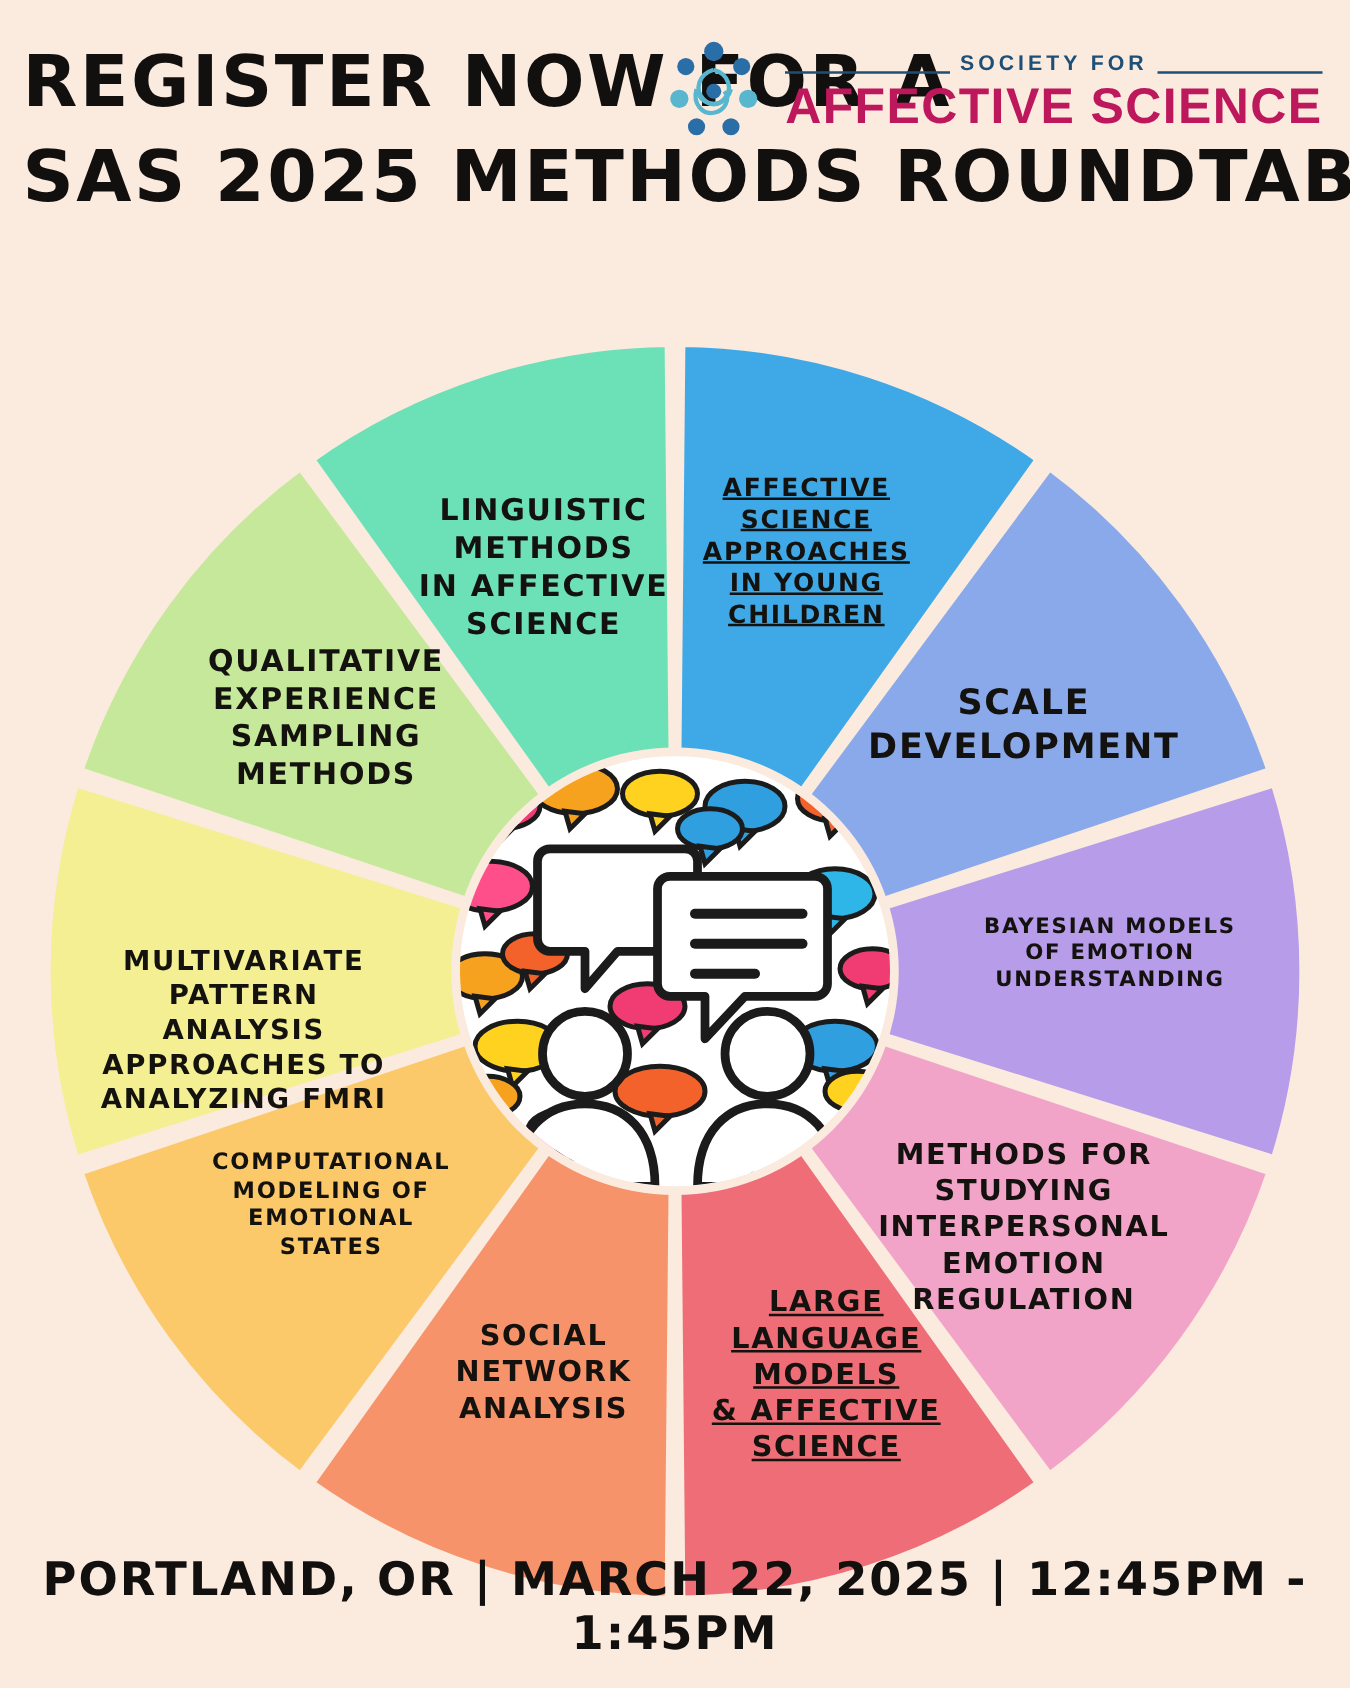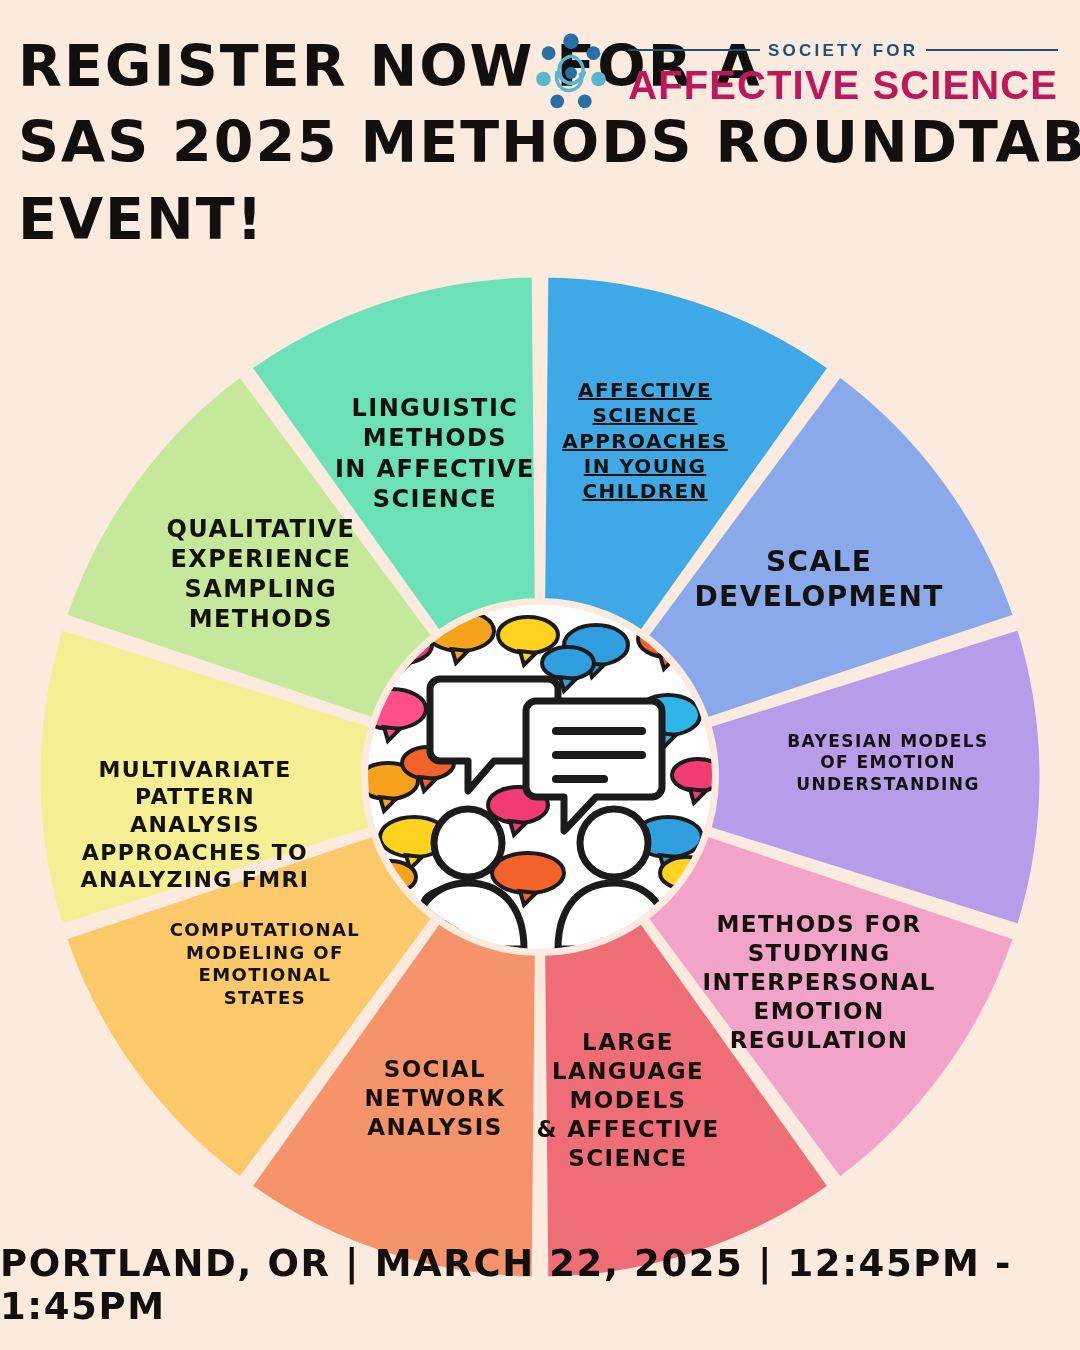--- a/index.html
+++ b/index.html
@@ -40,21 +40,21 @@
     top: 30px;
     right: 22px;
     display: flex;
     align-items: center;
     gap: 14px;
   }
   .logo-mark { width: 86px; height: 86px; }
   .logo-text { line-height: 1; }
   .logo-top {
     display: flex;
-    align-items: center;
+    align-items: flex-end;
     gap: 8px;
     font-size: 17px;
     letter-spacing: 3.2px;
     color: #1d4f77;
     font-weight: bold;
     margin-bottom: 6px;
   }
   .logo-top .rule {
     flex: 1;
     height: 2px;
@@ -103,38 +103,37 @@
     background: #ffffff;
     border: 7px solid #fbeade;
   }
   .bubble-field { position: absolute; inset: 0; }
 
   
   .footer {
     position: absolute;
     left: 0; bottom: 22px;
     width: 1080px;
-    text-align: left;
+    text-align: center;
     font-family: "DejaVu Sans", sans-serif;
     font-weight: bold;
     font-size: 37px;
     letter-spacing: 1.6px;
     color: #12100e;
     text-transform: uppercase;
   }
 </style>
 </head>
 <body>
 
 <div class="header">
 
   <div class="headline">
     <span class="ln">Register Now for a</span>
     <span class="ln">SAS 2025 Methods Roundtable</span>
-    <span class="ln">Event!</span>
   </div>
 
   <div class="logo">
     <span class="logo-mark">
       <svg viewBox="0 0 100 100" width="86" height="86" aria-hidden="true">
         <g fill="#2a6ea8">
           <circle cx="50" cy="13" r="9"></circle>
           <circle cx="76" cy="27" r="8"></circle>
           <circle cx="24" cy="27" r="8"></circle>
           <circle cx="82" cy="57" r="8.5" fill="#59b6cf"></circle>
@@ -285,21 +284,21 @@
       <div class="seg-label" style="font-size: 28px; width: 250px; left: 659.111px; top: 272.214px;">Scale
 Development</div>
       <div class="seg-label" style="font-size: 17px; width: 250px; left: 728px; top: 459px;">Bayesian Models
 of Emotion
 Understanding</div>
       <div class="seg-label" style="font-size: 23px; width: 250px; left: 659.111px; top: 638.286px;">Methods for
 Studying
 Interpersonal
 Emotion
 Regulation</div>
-      <div class="seg-label" style="font-size: 23px; width: 250px; left: 468px; top: 755.859px;">Large
+      <div class="seg-label" style="font-size: 23px; width: 250px; left: 501px; top: 755.859px; text-decoration: underline;">Large
 Language
 Models
 &amp; Affective
 Science</div>
       <div class="seg-label" style="font-size: 23px; width: 250px; left: 274.934px; top: 782.859px;">Social
 Network
 Analysis</div>
       <div class="seg-label" style="font-size: 18px; width: 250px; left: 104.934px; top: 646.847px;">Computational
 Modeling of
 Emotional

